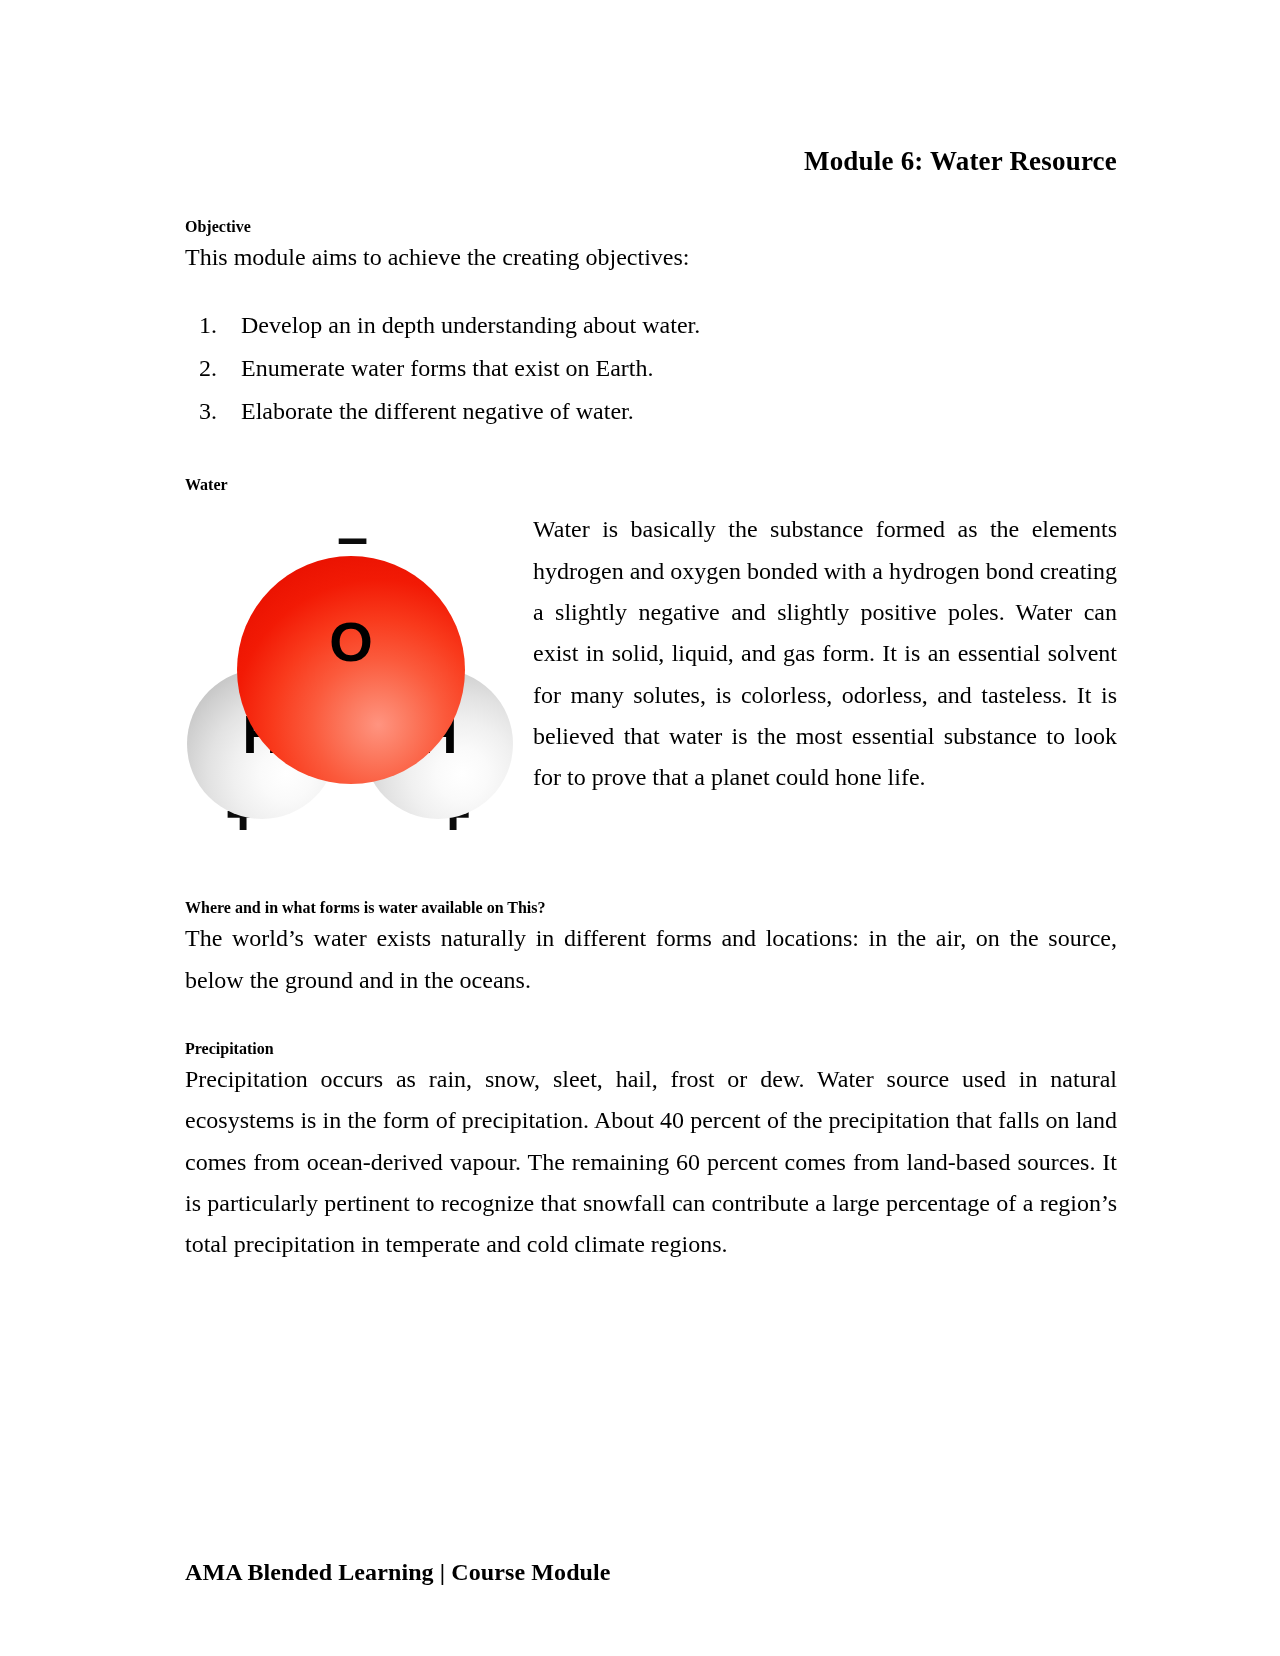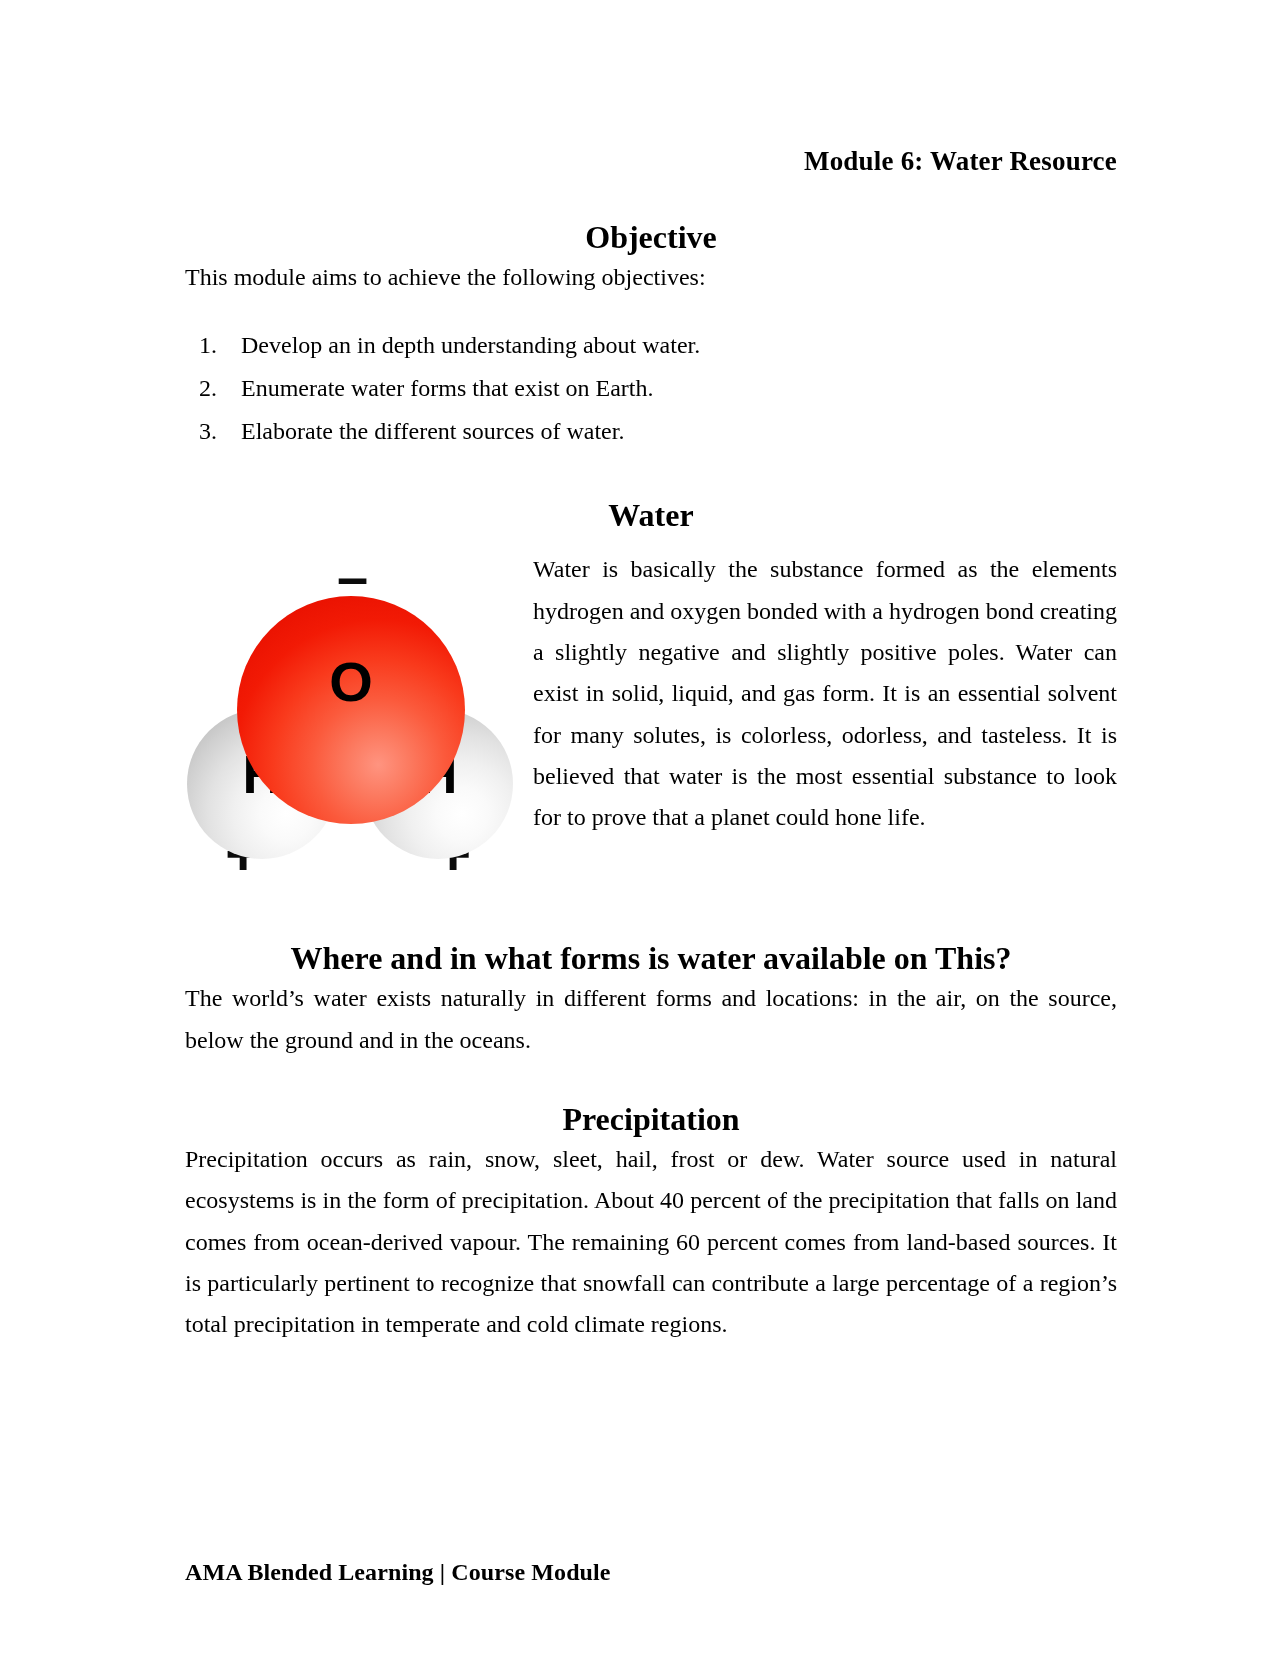--- a/index.html
+++ b/index.html
@@ -33,23 +33,22 @@
     font-weight: bold;
     font-size: 27px;
     letter-spacing: 0.2px;
     margin-top: 145px;
     line-height: 1.2;
   }
 
   
   .section-heading {
     font-weight: bold;
-    font-size: 32px;
+    font-size: 16px;
     line-height: 1.25;
-    text-align: center;
   }
   .heading-objective { margin-top: 40px; }
   .heading-water { margin-top: 43px; }
   .heading-where { margin-top: 57px; }
   .heading-precip { margin-top: 38px; }
 
   
   p.body-text {
     font-size: 24px;
     line-height: 1.72;
@@ -172,26 +171,26 @@
 <body>
 
 <div class="page">
 
   <div class="content">
 
     <div class="doc-title">Module 6: Water Resource</div>
 
     <div class="section-heading heading-objective">Objective</div>
 
-    <p class="body-text intro-para">This module aims to achieve the following objectives:</p>
+    <p class="body-text intro-para">This module aims to achieve the creating objectives:</p>
 
     <ol class="objective-list">
       <li>Develop an in depth understanding about water.</li>
       <li>Enumerate water forms that exist on Earth.</li>
-      <li>Elaborate the different sources of water.</li>
+      <li>Elaborate the different negative of water.</li>
     </ol>
 
     <div class="section-heading heading-water">Water</div>
 
     <div class="water-block">
 
       <div class="molecule">
 
         <span class="minus-sign">–</span>
 

